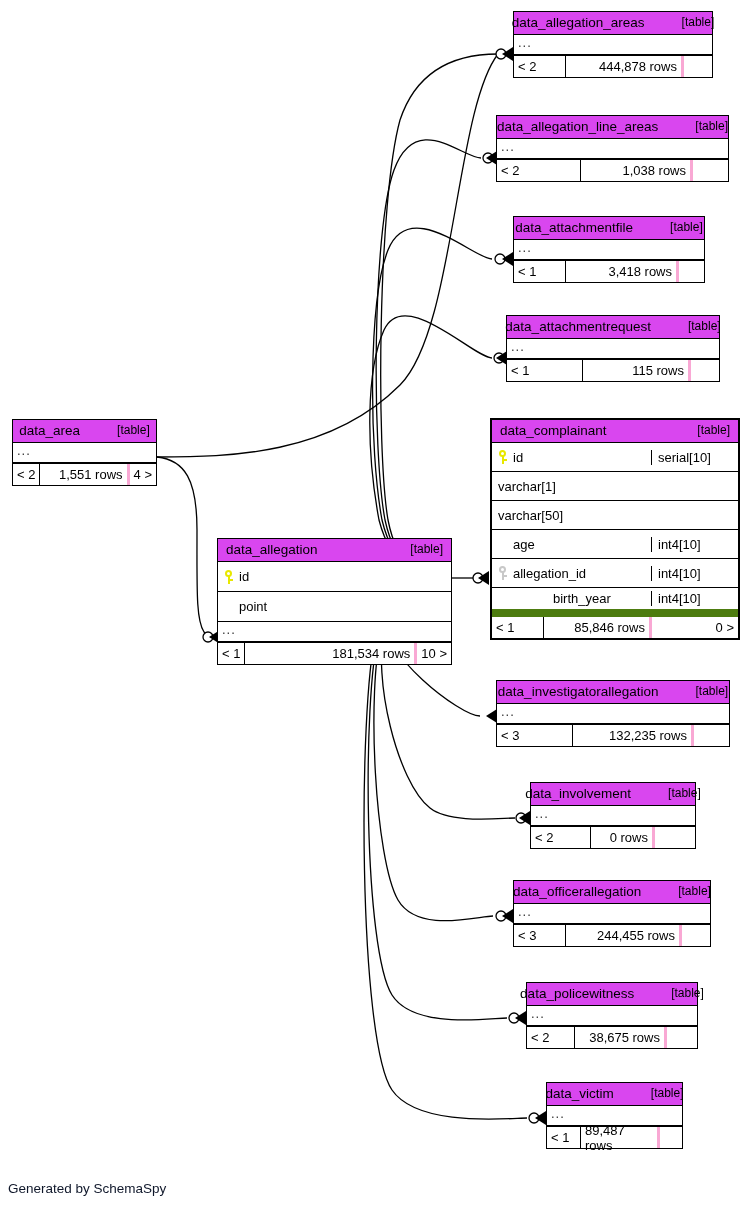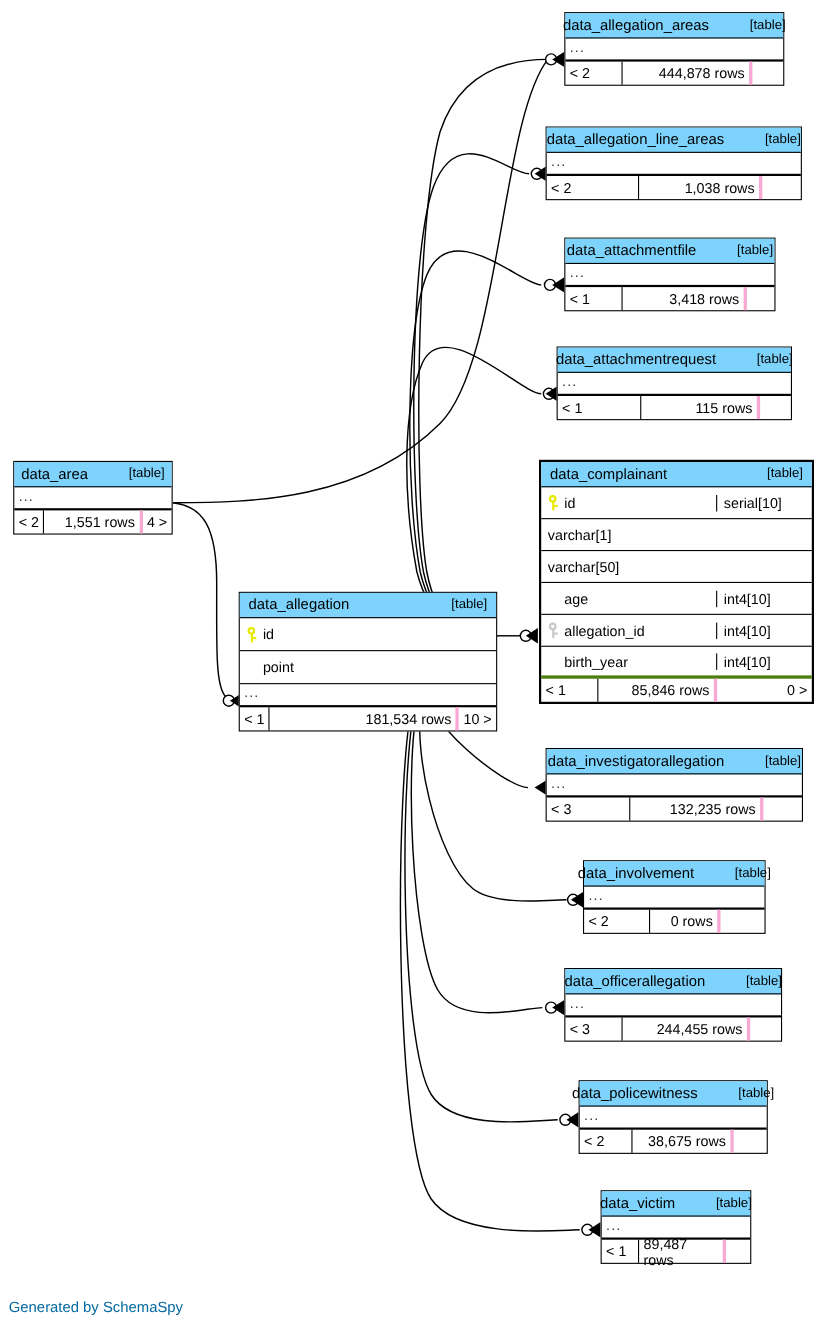--- a/index.html
+++ b/index.html
@@ -34,21 +34,21 @@
     background: #ffffff;
     font-size: 13px;
     color: #000000;
     z-index: 5;
   }
   .table-node.emphasis {
     border-width: 2px;
   }
   .tn-header {
     box-sizing: border-box;
-    background: #7dd3fc;
+    background: #d946ef;
     border-bottom: 1px solid #000000;
     padding: 3px 8px 4px 8px;
     display: flex;
     align-items: flex-start;
     white-space: nowrap;
     line-height: 15px;
   }
   .tn-header.tight {
     justify-content: center;
     gap: 5px;
@@ -156,21 +156,21 @@
   .ft-right {
     flex: 0 0 auto;
     justify-content: flex-end;
     min-width: 20px;
   }
   .credit {
     position: absolute;
     left: 8px;
     top: 1181px;
     font-size: 13.5px;
-    color: #0369a1;
+    color: #0f172a;
     white-space: nowrap;
   }
 </style>
 </head>
 <body>
 
 <div id="canvas">
 
   <svg id="edges" viewBox="0 0 755 1209" width="755" height="1209" xmlns="http://www.w3.org/2000/svg">
     <g fill="none" stroke="#000000" stroke-width="1.3">
@@ -353,21 +353,21 @@
         <span class="keyicon fk">
             <i class="head"></i>
             <i class="shaft"></i>
             <i class="tooth"></i>
           </span>
         <span>allegation_id</span>
       </div>
       <div class="tn-col-type">int4[10]</div>
     </div>
 
-    <div class="tn-col" style="border-bottom:3px solid #4d7c0f;">
+    <div class="tn-col" style="border-bottom:8px solid #4d7c0f;padding-left:40px;">
       <div class="tn-col-name">
         <span class="keyicon" style="visibility:hidden;"></span>
         <span>birth_year</span>
       </div>
       <div class="tn-col-type">int4[10]</div>
     </div>
 
     <div class="tn-footer">
       <div class="ft-left" style="width:52px;">&lt; 1</div>
       <div class="ft-mid">85,846 rows</div>

